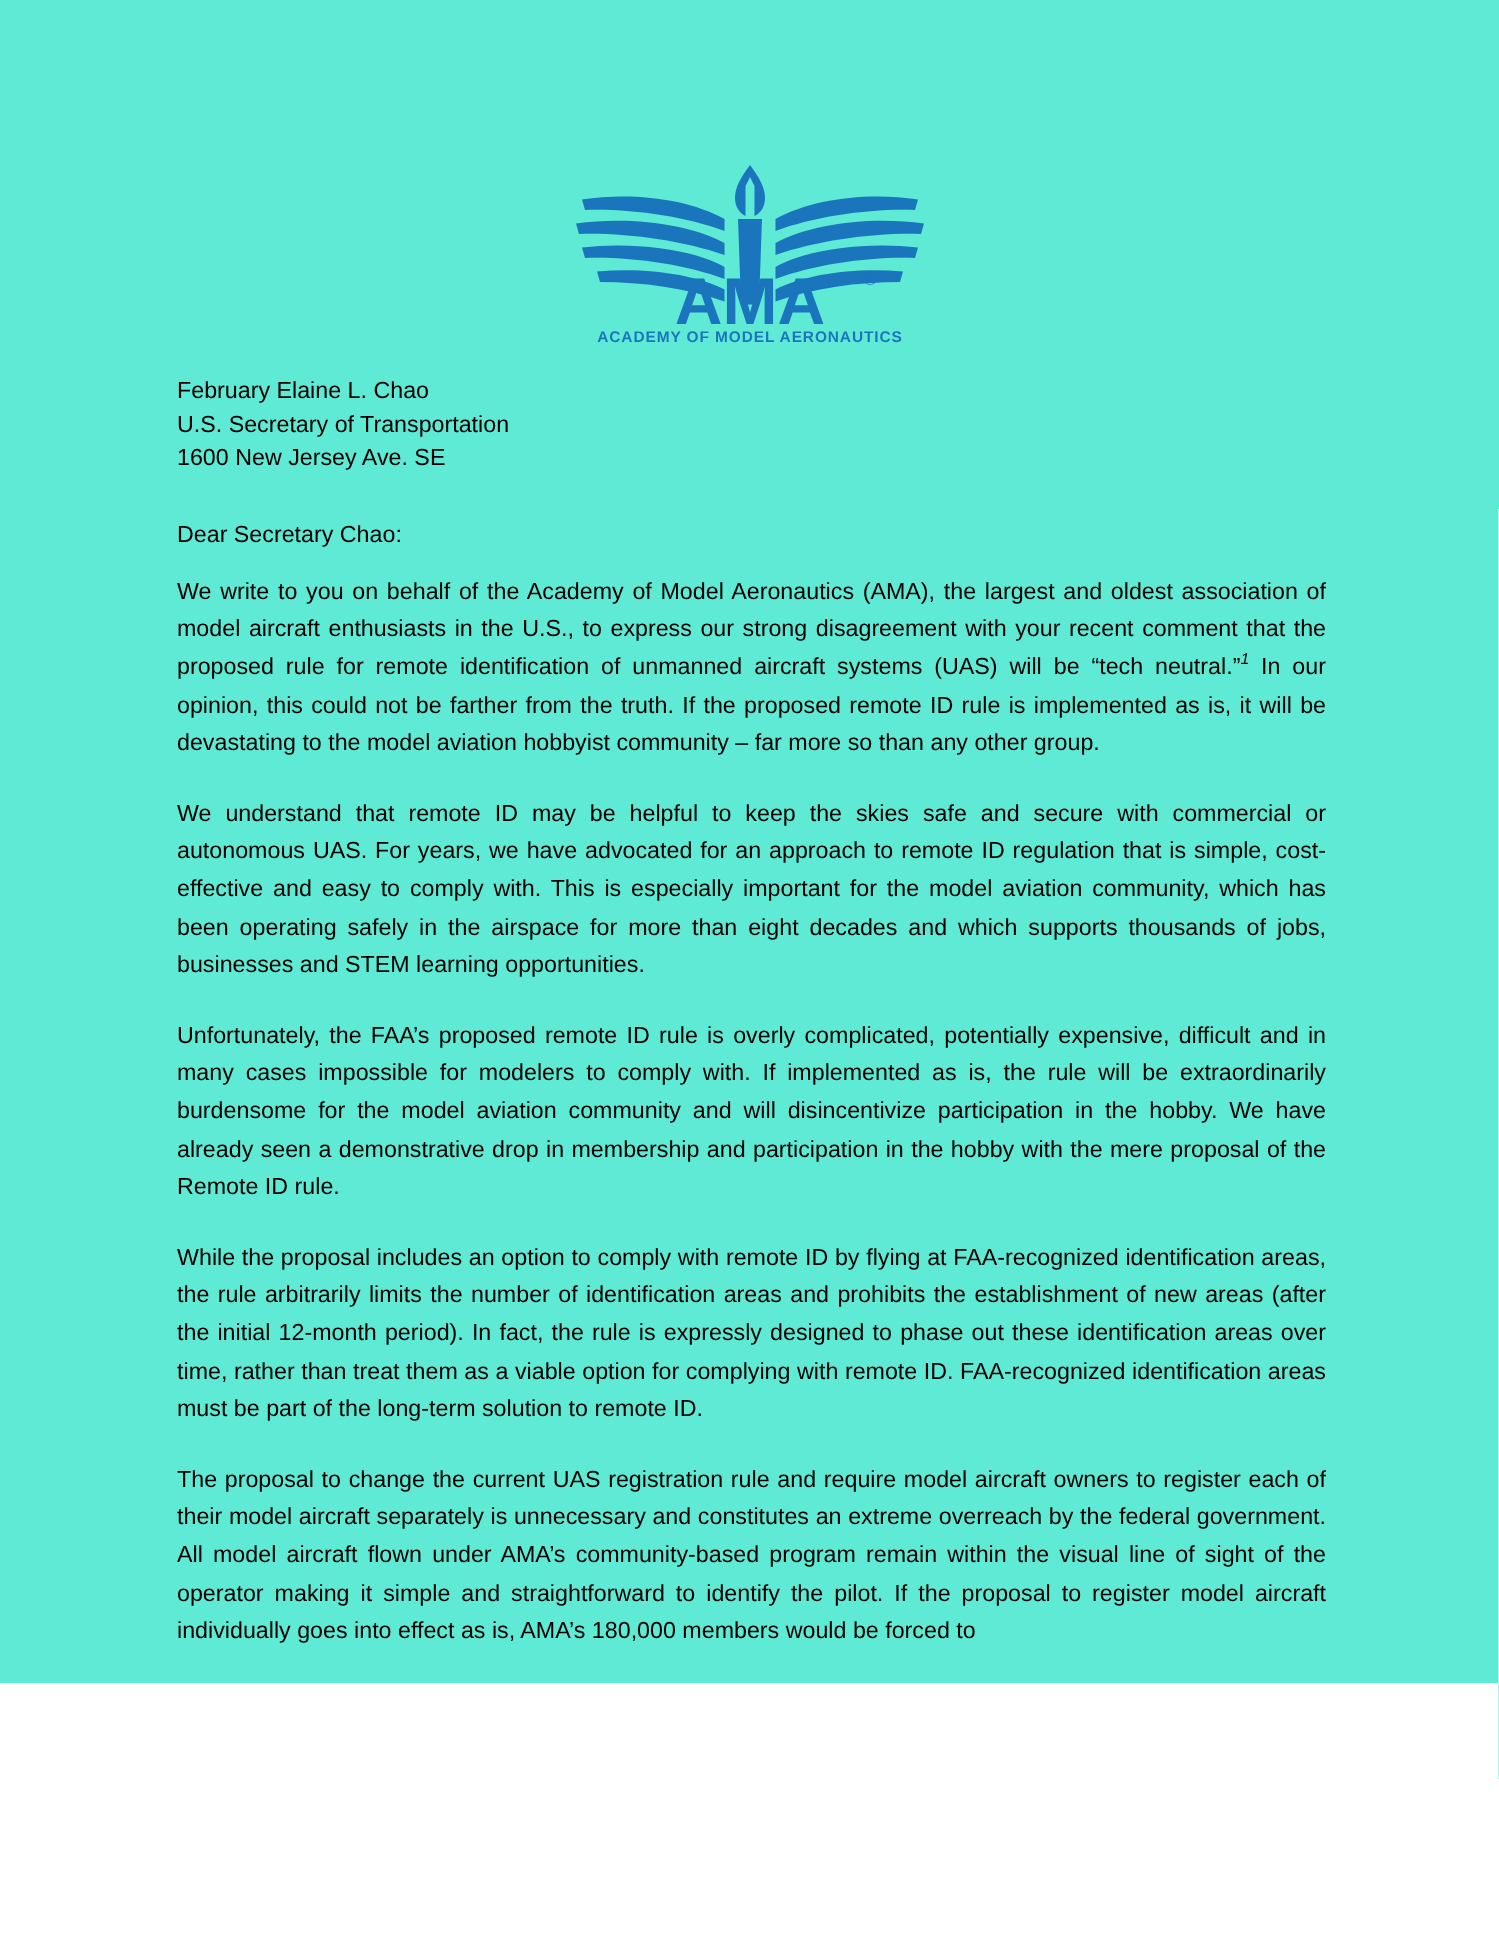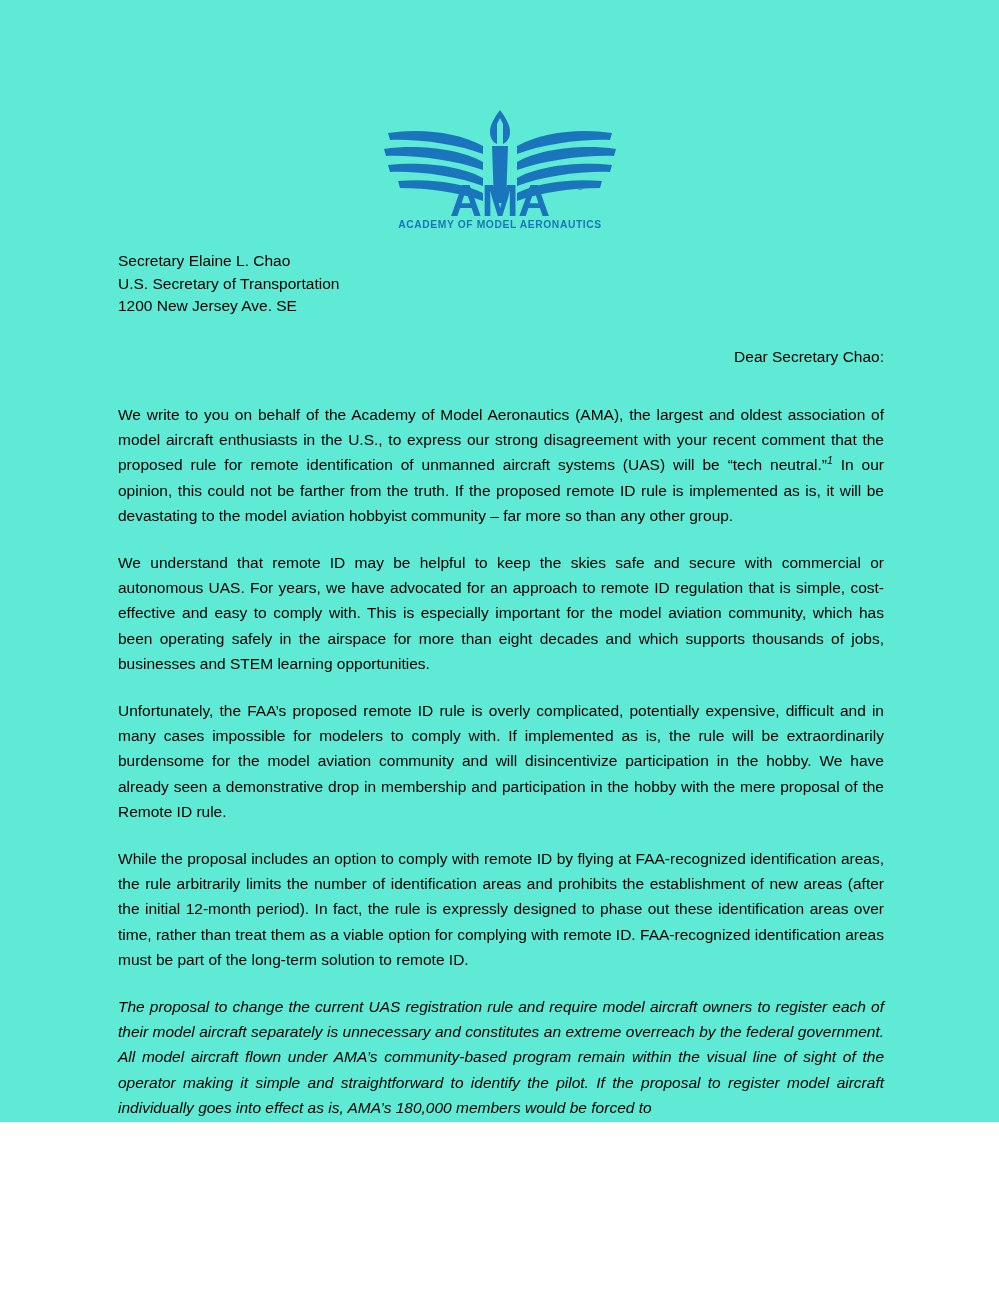--- a/index.html
+++ b/index.html
@@ -45,31 +45,30 @@
   }
   .address-block {
     font-size: 15.5px;
     line-height: 22.5px;
     margin: 0 0 28px 0;
   }
   .address-block div { white-space: pre; }
   .salutation {
     font-size: 15.5px;
     line-height: 22px;
-    margin: 0 0 34px 0;
-    text-align: right;
+    margin: 0 0 14px 0;
   }
   .body-par {
     font-size: 15.5px;
     line-height: 25.4px;
     text-align: justify;
     margin: 0 0 21px 0;
     hyphens: none;
   }
-  .body-par:last-child { margin-bottom: 16px; font-style: italic; }
+  .body-par:last-child { margin-bottom: 16px; }
   sup.fn {
     font-size: 10.5px;
     font-style: italic;
     vertical-align: super;
     line-height: 0;
   }
 
   
   .footnote-area {
     position: absolute;
@@ -130,23 +129,23 @@
       <text x="196" y="82" fill="#1B75BC" font-family="'Liberation Sans', sans-serif" font-size="11">®</text>
 
       <text x="120" y="120" text-anchor="middle" fill="#1B75BC" font-family="'Liberation Sans', sans-serif" font-size="10.3" font-weight="bold" letter-spacing="0.6">ACADEMY OF MODEL AERONAUTICS</text>
     </svg>
   </div>
 
   <div class="letter">
 
 
     <div class="address-block">
-      <div>Secretary Elaine L. Chao</div>
+      <div>February Elaine L. Chao</div>
       <div>U.S. Secretary of Transportation</div>
-      <div>1200 New Jersey Ave. SE</div>
+      <div>1600 New Jersey Ave. SE</div>
     </div>
 
     <p class="salutation">Dear Secretary Chao:</p>
 
     <p class="body-par"><span>We write to you on behalf of the Academy of Model Aeronautics (AMA), the largest and oldest association of model aircraft enthusiasts in the U.S., to express our strong disagreement with your recent comment that the proposed rule for remote identification of unmanned aircraft systems (UAS) will be “tech neutral.”</span><sup class="fn">1</sup><span> In our opinion, this could not be farther from the truth. If the proposed remote ID rule is implemented as is, it will be devastating to the model aviation hobbyist community – far more so than any other group.</span></p>
 
     <p class="body-par">We understand that remote ID may be helpful to keep the skies safe and secure with commercial or autonomous UAS. For years, we have advocated for an approach to remote ID regulation that is simple, cost-effective and easy to comply with. This is especially important for the model aviation community, which has been operating safely in the airspace for more than eight decades and which supports thousands of jobs, businesses and STEM learning opportunities.</p>
 
     <p class="body-par">Unfortunately, the FAA’s proposed remote ID rule is overly complicated, potentially expensive, difficult and in many cases impossible for modelers to comply with. If implemented as is, the rule will be extraordinarily burdensome for the model aviation community and will disincentivize participation in the hobby. We have already seen a demonstrative drop in membership and participation in the hobby with the mere proposal of the Remote ID rule.</p>
 

